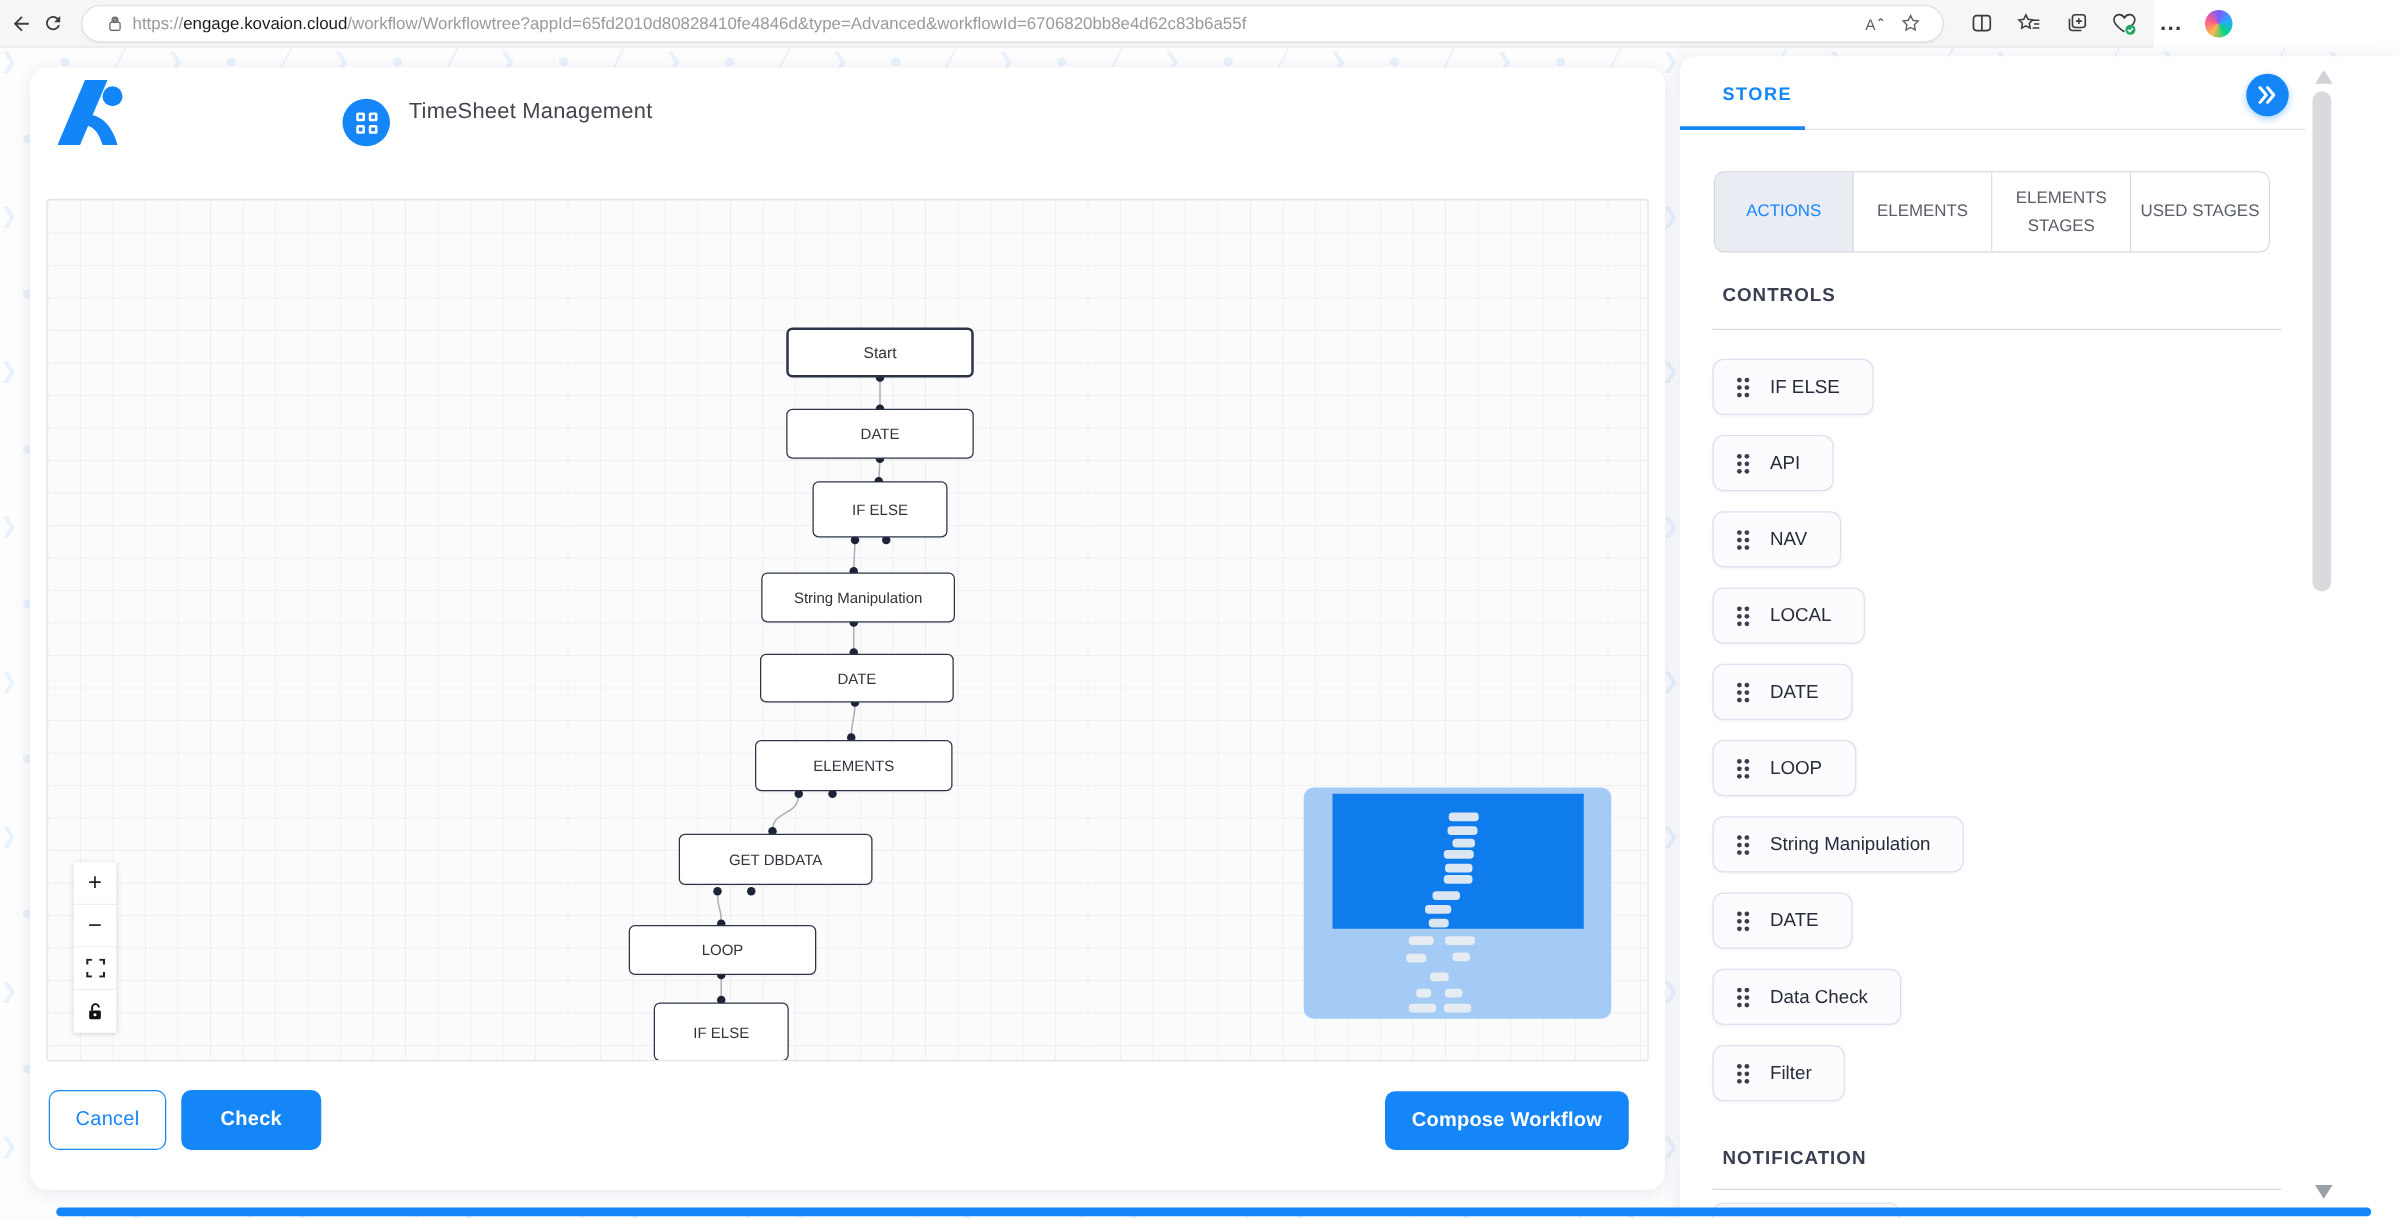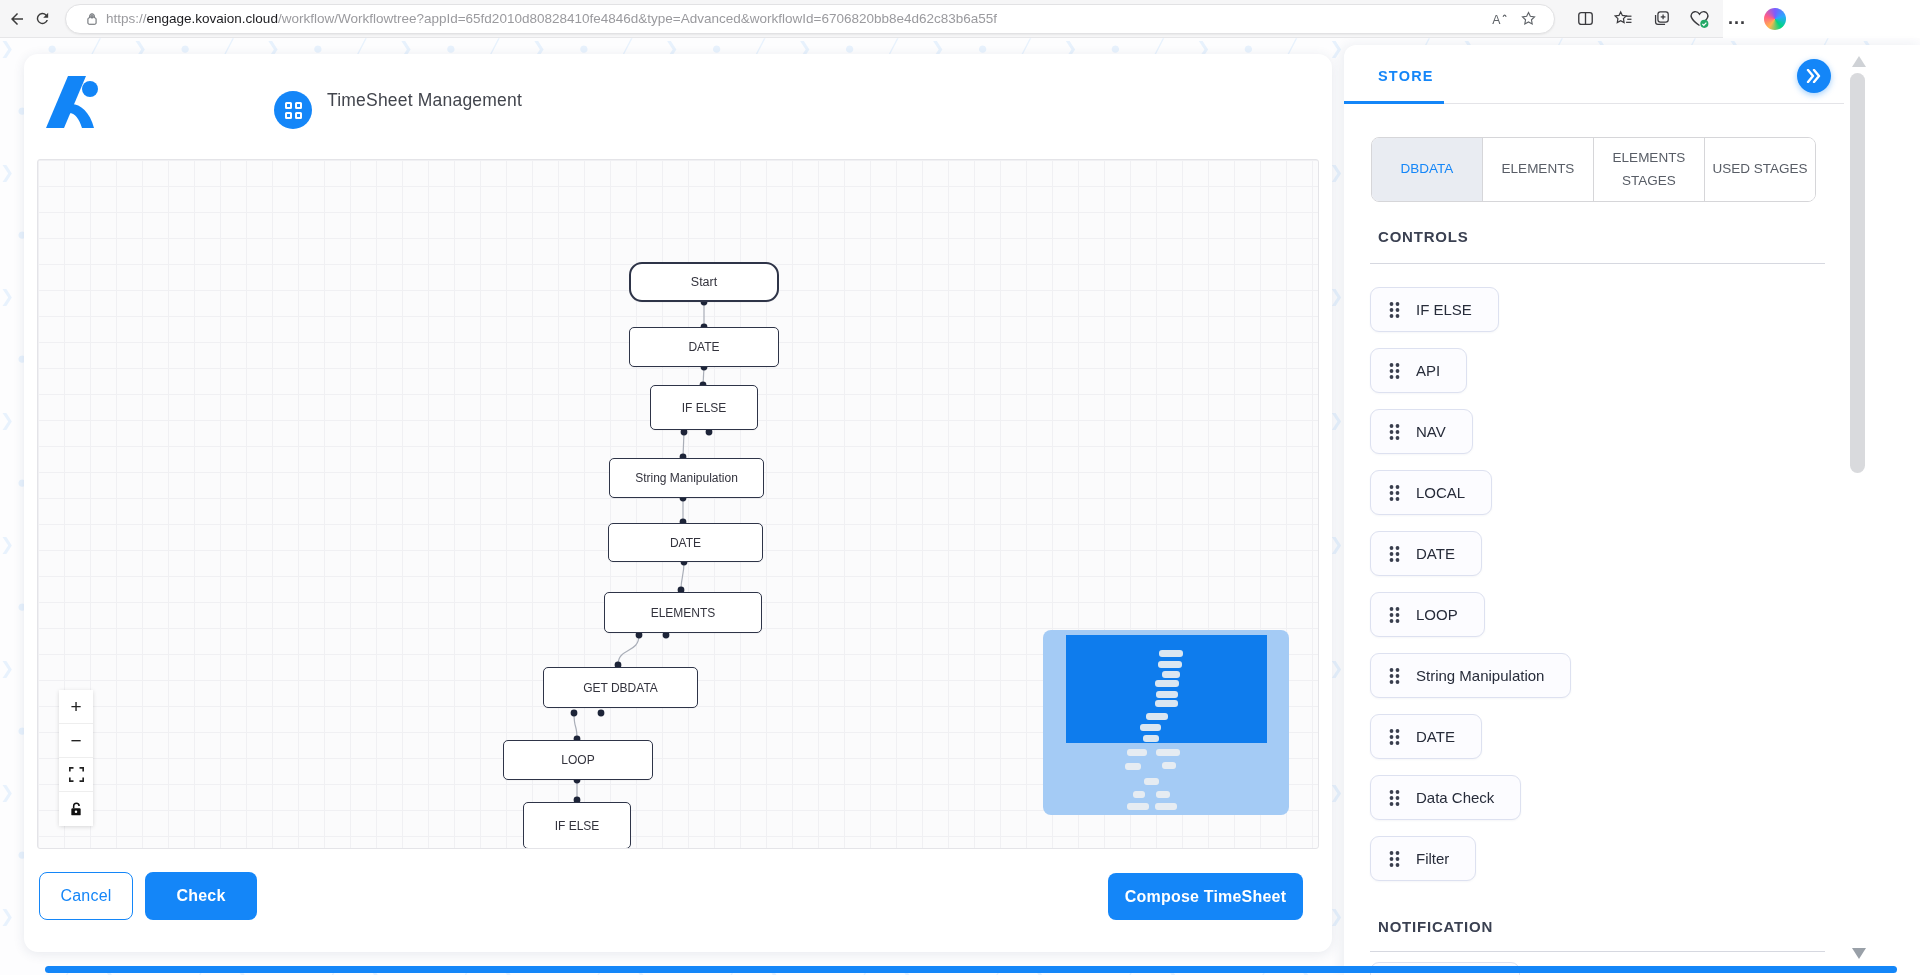--- a/index.html
+++ b/index.html
@@ -23,39 +23,39 @@
     background:conic-gradient(#7a5cff,#2aa8ff,#00d67f,#ffb54d,#ff5c8a,#7a5cff); }
 
   
   .page-bg { position:absolute; left:0; top:38px; width:1920px; height:937px; background:#fdfdfe; overflow:hidden; }
   .pattern-row { position:absolute; left:0; width:2200px; font-size:17px; letter-spacing:14px;
     color:rgba(26,134,248,.09); white-space:nowrap; user-select:none; }
 
   
   .card { position:absolute; left:24px; top:54px; width:1308px; height:898px; background:#fff;
     border-radius:14px; box-shadow:0 2px 12px rgba(40,60,100,.10); z-index:5; }
-  .card-header { position:absolute; left:0; top:12px; width:100%; height:74px; display:flex; align-items:center; }
+  .card-header { position:absolute; left:0; top:0; width:100%; height:74px; display:flex; align-items:center; }
   .logo { position:absolute; left:22px; top:8px; }
   .app-icon { position:absolute; left:250px; top:25px; width:38px; height:38px; border-radius:50%;
     display:flex; align-items:center; justify-content:center; }
   .app-icon .sq { width:7px; height:7px; border:2px solid #fff; border-radius:1.5px; }
   .app-icon .grid4 { display:grid; grid-template-columns:7px 7px; grid-template-rows:7px 7px; gap:3px; }
   .card-title { position:absolute; left:303px; top:24px; font-size:17.5px; font-weight:500; color:#42454d; letter-spacing:.2px; }
 
   
   .canvas { position:absolute; left:13px; top:105px; width:1282px; height:690px;
     border:1px solid #e4e4e8; border-radius:3px; background:
       linear-gradient(#f0f0f3 1px, transparent 1px),
       linear-gradient(90deg, #f0f0f3 1px, transparent 1px);
     background-size:26px 26px; background-color:#fbfbfc; overflow:hidden; }
   #edges-svg { position:absolute; left:0; top:0; width:1282px; height:690px; }
   .node { position:absolute; background:#fff; border:1.4px solid #2e3448; border-radius:5px;
     display:flex; align-items:center; justify-content:center; font-size:12px; color:#33333d;
     cursor:grab; box-shadow:0 1px 1px rgba(0,0,0,.03); }
-  .node.start { border-width:2px; font-size:12.5px;border-radius:13px; }
+  .node.start { border-width:2px; font-size:12.5px; }
 
   .zoom-controls { position:absolute; left:21px; top:530px; width:34px;
     background:#fff; box-shadow:0 1px 4px rgba(0,0,0,.15); border-radius:2px; }
   .zc-btn { width:34px; height:34px; display:flex; align-items:center; justify-content:center;
     border-bottom:1px solid #eee; color:#222; font-size:19px; cursor:pointer; background:#fff; }
   .zc-btn:last-child { border-bottom:none; }
 
   .minimap { position:absolute; left:1005px; top:470px; width:246px; height:185px;
     background:#a4cbf5; border-radius:8px; cursor:pointer; }
   .mm-viewport { position:absolute; left:23px; top:5px; width:201px; height:108px; background:#0e7ced; }
@@ -303,35 +303,35 @@
           <div class="mm-bar" style="left: 90px; top: 161px; width: 12px;"></div>
           <div class="mm-bar" style="left: 113px; top: 161px; width: 14px;"></div>
           <div class="mm-bar" style="left: 84px; top: 173px; width: 22px;"></div>
           <div class="mm-bar" style="left: 112px; top: 173px; width: 22px;"></div>
         </div>
     </div>
   </div>
 
   <div class="btn btn-cancel">Cancel</div>
   <div class="btn btn-save">Check</div>
-  <div class="btn btn-compose">Compose TimeSheet</div>
+  <div class="btn btn-compose">Compose Workflow</div>
 </div>
 
 <div class="panel">
   <div class="panel-title">STORE</div>
   <div class="panel-underline-blue"></div>
   <div class="panel-underline-gray"></div>
   <div class="collapse-btn">
     <svg width="16" height="14" viewBox="0 0 16 14">
         <path d="M2 1l5 6-5 6M8 1l5 6-5 6" fill="none" stroke="#fff" stroke-width="2.4" stroke-linecap="round" stroke-linejoin="round"></path>
       </svg>
   </div>
 
   <div class="tabs" id="tabs-mount">
-      <div class="tab active">DBDATA</div>
+      <div class="tab active">ACTIONS</div>
       <div class="tab">ELEMENTS</div>
       <div class="tab">ELEMENTS STAGES</div>
       <div class="tab">USED STAGES</div>
     </div>
 
   <div id="sections-mount">
       <div class="section-title" style="top: 183px;">CONTROLS</div>
       <div class="section-divider" style="top: 218px;"></div>
       <div class="ctrl-item" style="top: 242px;">
   <svg width="13" height="18" viewBox="0 0 13 18">

